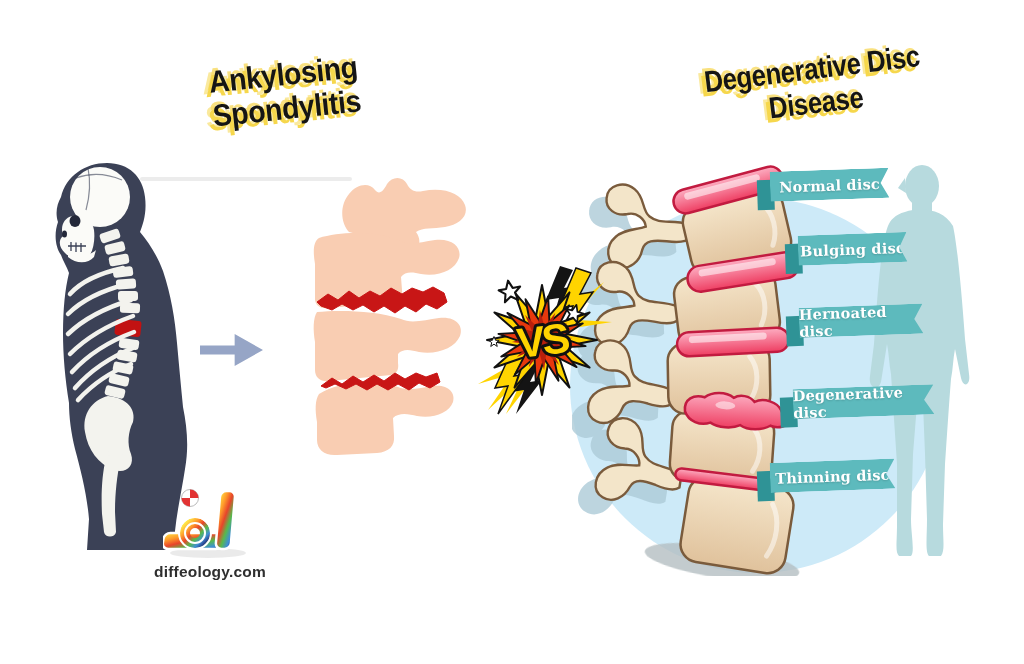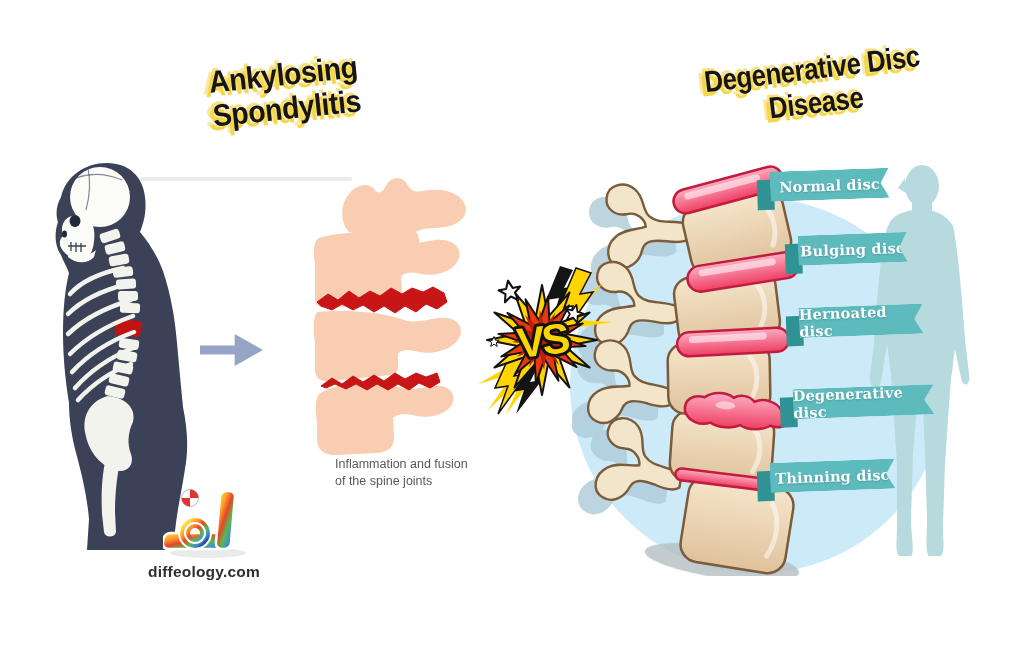--- a/index.html
+++ b/index.html
@@ -39,21 +39,21 @@
     color:#fff;font-family:"DejaVu Serif",serif;font-weight:bold;font-size:14.5px;
     letter-spacing:.2px;text-shadow:0 1px 2px rgba(0,0,0,.18);}
   #banner-0{left:757px;top:170px;width:132px;}
   #banner-1{left:785px;top:234px;width:122px;}
   #banner-2{left:786px;top:306px;width:137px;}
   #banner-3{left:780px;top:387px;width:154px;}
   #banner-4{left:757px;top:461px;width:138px;}
 
   
   #logo{position:absolute;left:163px;top:485px;}
-  #website{position:absolute;left:148px;top:563px;width:124px;text-align:left;
+  #website{position:absolute;left:148px;top:563px;width:124px;text-align:center;
     font-size:15.5px;font-weight:bold;color:#2f2f2f;letter-spacing:.2px;}
 
   
   .abs{position:absolute;}
 </style>
 </head>
 <body>
 
 <div id="canvas">
 
@@ -137,24 +137,20 @@
         C118,210 104,213 95,209 C70,200 36,204 16,216 Z"></path>
     </g>
     <g fill="#c81616" stroke="#c81616" stroke-width="1" stroke-linejoin="round">
       <path d="M14,124 l11,-8 10,6 11,-9 10,7 11,-7 10,5 11,-8 11,6 10,-6 11,4 10,-5 11,6 3,9
                -10,7 -11,-5 -10,8 -11,-6 -10,7 -11,-7 -10,6 -11,-7 -10,5 -11,-6 -10,6 -11,-4 Z"></path>
       <path d="M18,208 l11,-8 10,6 11,-8 10,6 11,-7 10,6 11,-8 10,6 11,-6 10,4 11,-4 3,9
                -10,6 -11,-5 -10,7 -11,-6 -10,6 -11,-6 -10,6 -11,-6 -10,5 -11,-5 -9,4 Z"></path>
     </g>
   </svg>
 
-  <div id="caption">
-    <div>Inflammation and fusion</div>
-    <div>of the spine joints</div>
-  </div>
 
   <div id="bg-circle"></div>
 
   <svg id="body-sil" width="134" height="402" viewBox="0 0 134 402">
     <g fill="#b7dade">
       <ellipse cx="74" cy="24" rx="17" ry="21"></ellipse>
       <path d="M57,16 L50,26 L58,31 Z"></path>
       <rect x="64" y="38" width="20" height="16"></rect>
       <path d="M42,60 C34,72 30,122 26,182 L22,214 C20,226 30,230 33,220 L39,182
         C41,192 41,202 43,212 C45,242 47,272 49,302 L49,362 C49,382 47,390 51,394 L63,394

